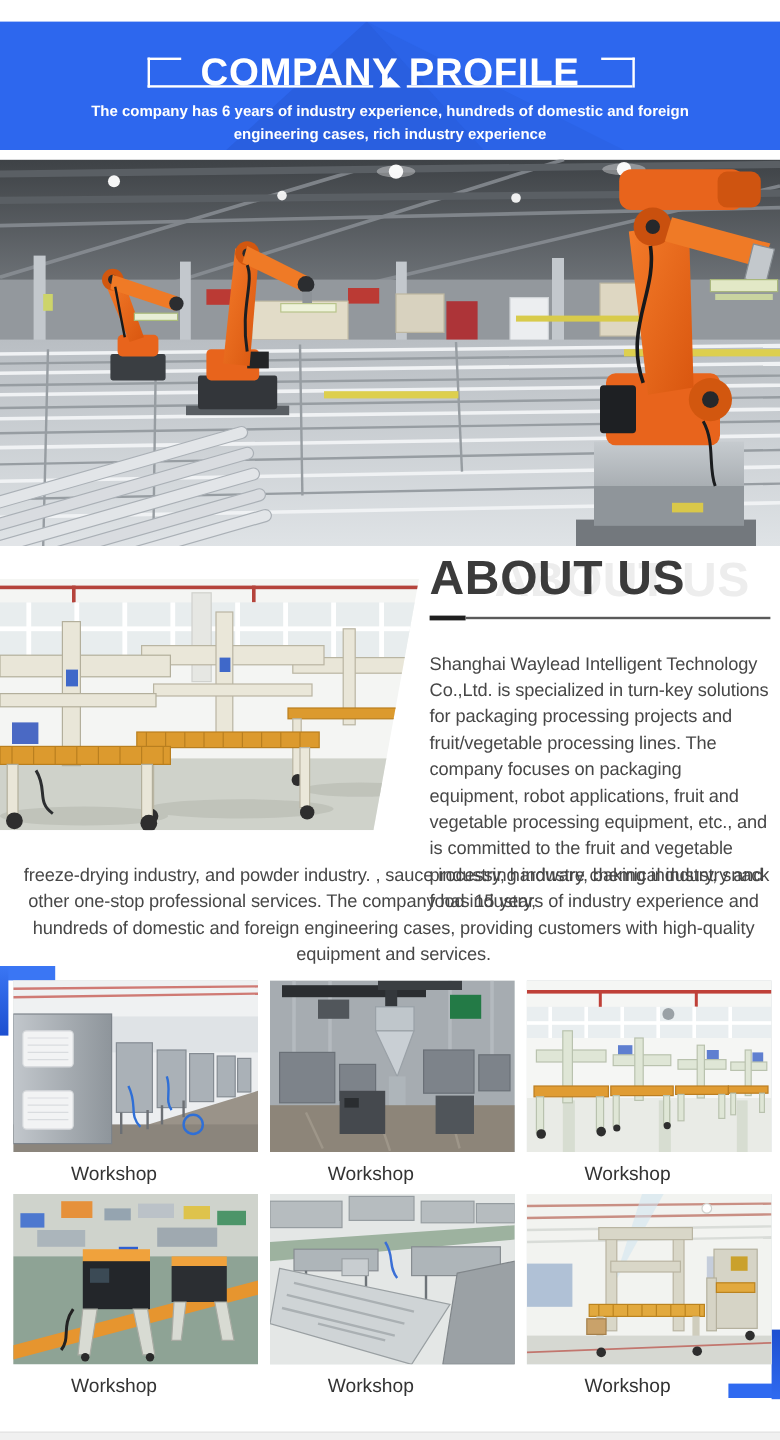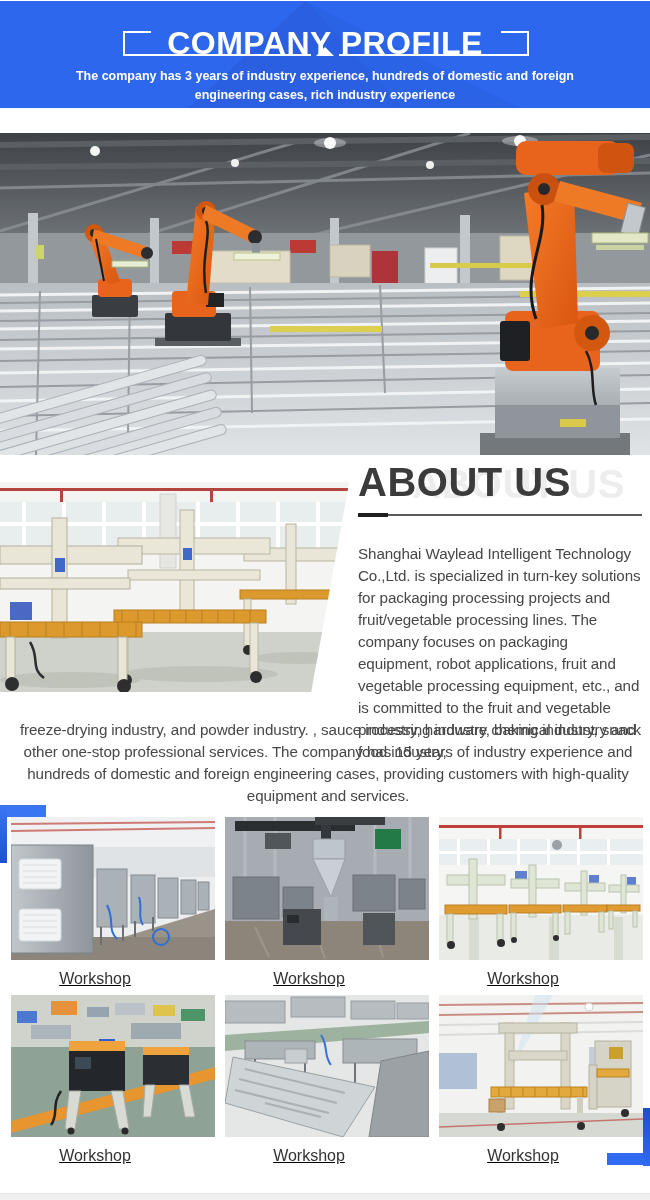--- a/index.html
+++ b/index.html
@@ -1,20 +1,20 @@
 <!DOCTYPE html>
 <html><head>
 <meta charset="utf-8">
 <style>
   html,body{margin:0;padding:0;background:#ffffff;}
   #page{position:relative;width:650px;height:1200px;background:#ffffff;overflow:hidden;
         font-family:"Liberation Sans",sans-serif;}
 
   
-  .banner{position:absolute;left:0;top:1px;width:650px;height:107px;background:#2d67ee;overflow:hidden;}
+  .banner{position:absolute;left:0;top:18px;width:650px;height:107px;background:#2d67ee;overflow:hidden;}
   .banner-beam{position:absolute;left:0;top:0;width:650px;height:107px;
     background:rgba(10,30,110,0.10);clip-path:polygon(47% 0,29% 100%,62% 100%);}
   .banner-beam2{position:absolute;left:0;top:0;width:650px;height:107px;
     background:rgba(10,30,110,0.05);clip-path:polygon(47% 0,62% 100%,80% 100%);}
   .banner-title{position:absolute;left:0;top:26px;width:650px;text-align:center;
     color:#ffffff;font-size:32px;font-weight:bold;letter-spacing:0.5px;line-height:1;}
   .frame-corner-left{position:absolute;left:123px;top:30px;width:26px;height:23px;
     border-left:2px solid #fff;border-top:2px solid #fff;}
   .frame-corner-right{position:absolute;left:501px;top:30px;width:26px;height:23px;
     border-right:2px solid #fff;border-top:2px solid #fff;}
@@ -44,21 +44,21 @@
   .about-intro{position:relative;z-index:1;margin-top:26px;}
   .about-cont{position:absolute;left:12px;top:719px;width:632px;text-align:center;}
 
   
   .corner-tl-h{position:absolute;left:0;top:805px;width:46px;height:12px;background:#3a76f4;}
   .corner-tl-v{position:absolute;left:0;top:805px;width:7px;height:58px;
     background:linear-gradient(180deg,#3a76f4,#1d4fd0);}
   .corner-br-h{position:absolute;left:607px;top:1153px;width:43px;height:12px;background:#2f6af0;}
   .corner-br-v{position:absolute;left:643px;top:1108px;width:7px;height:58px;
     background:linear-gradient(0deg,#2f6af0,#1d4fd0);}
-  .cell{position:absolute;width:168px;text-decoration:underline;}
+  .cell{position:absolute;width:168px;}
   .cell .ph{width:204px;background:#dde0e2;overflow:hidden;}
   .r1 .ph{height:143px;} .r2 .ph{height:142px;}
   .cap{margin-top:9px;text-align:center;font-size:16px;color:#333333;line-height:20px;}
   .c1{left:11px;} .c2{left:225px;} .c3{left:439px;}
   .r1{top:817px;} .r2{top:995px;}
 
   .bottom-band{position:absolute;left:0;top:1193px;width:650px;height:7px;
     background:#f0f0f0;border-top:1px solid #e3e3e3;box-sizing:border-box;}
 </style>
 </head>
@@ -68,21 +68,21 @@
 
   <div class="banner">
     <div class="banner-beam"></div>
     <div class="banner-beam2"></div>
     <div class="frame-corner-left"></div>
     <div class="frame-corner-right"></div>
     <div class="frame-line-left"></div>
     <div class="frame-line-right"></div>
     <div class="frame-triangle"></div>
     <div class="banner-title">COMPANY PROFILE</div>
-    <div class="banner-subtitle">The company has 3 years of industry experience, hundreds of domestic and foreign engineering cases, rich industry experience</div>
+    <div class="banner-subtitle">The company has 6 years of industry experience, hundreds of domestic and foreign engineering cases, rich industry experience</div>
   </div>
 
   <div class="hero">
     <svg width="650" height="322" viewBox="0 0 650 322" xmlns="http://www.w3.org/2000/svg">
       <defs>
         <linearGradient id="ceilG" x1="0" y1="0" x2="0" y2="1">
           <stop offset="0" stop-color="#3e4246"></stop>
             <stop offset="1" stop-color="#777c81"></stop>
         </linearGradient>
         <linearGradient id="floorG" x1="0" y1="0" x2="0" y2="1">

